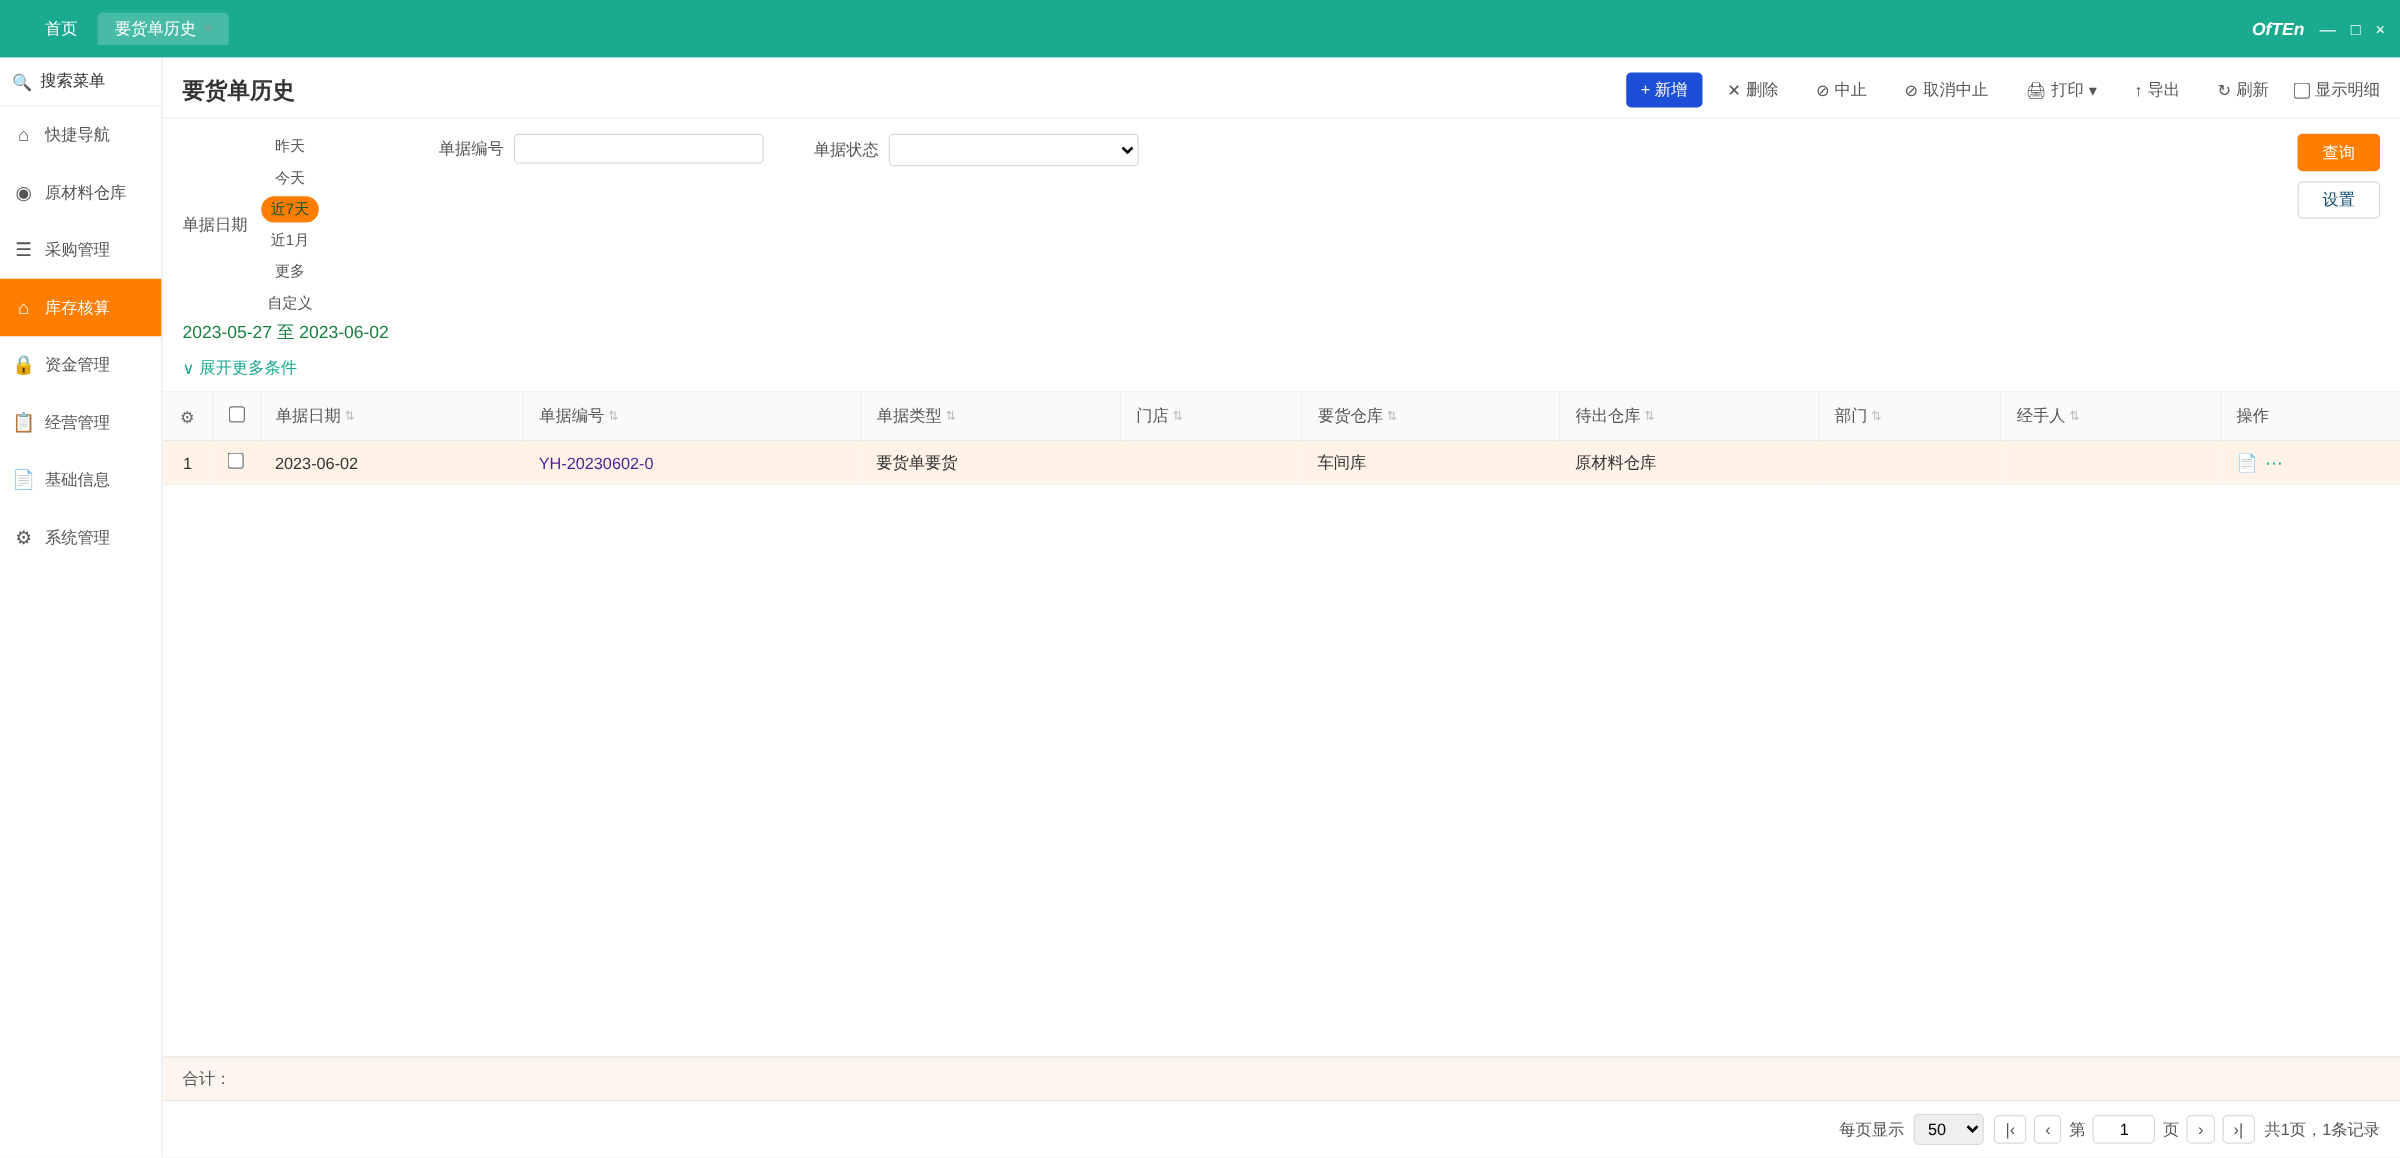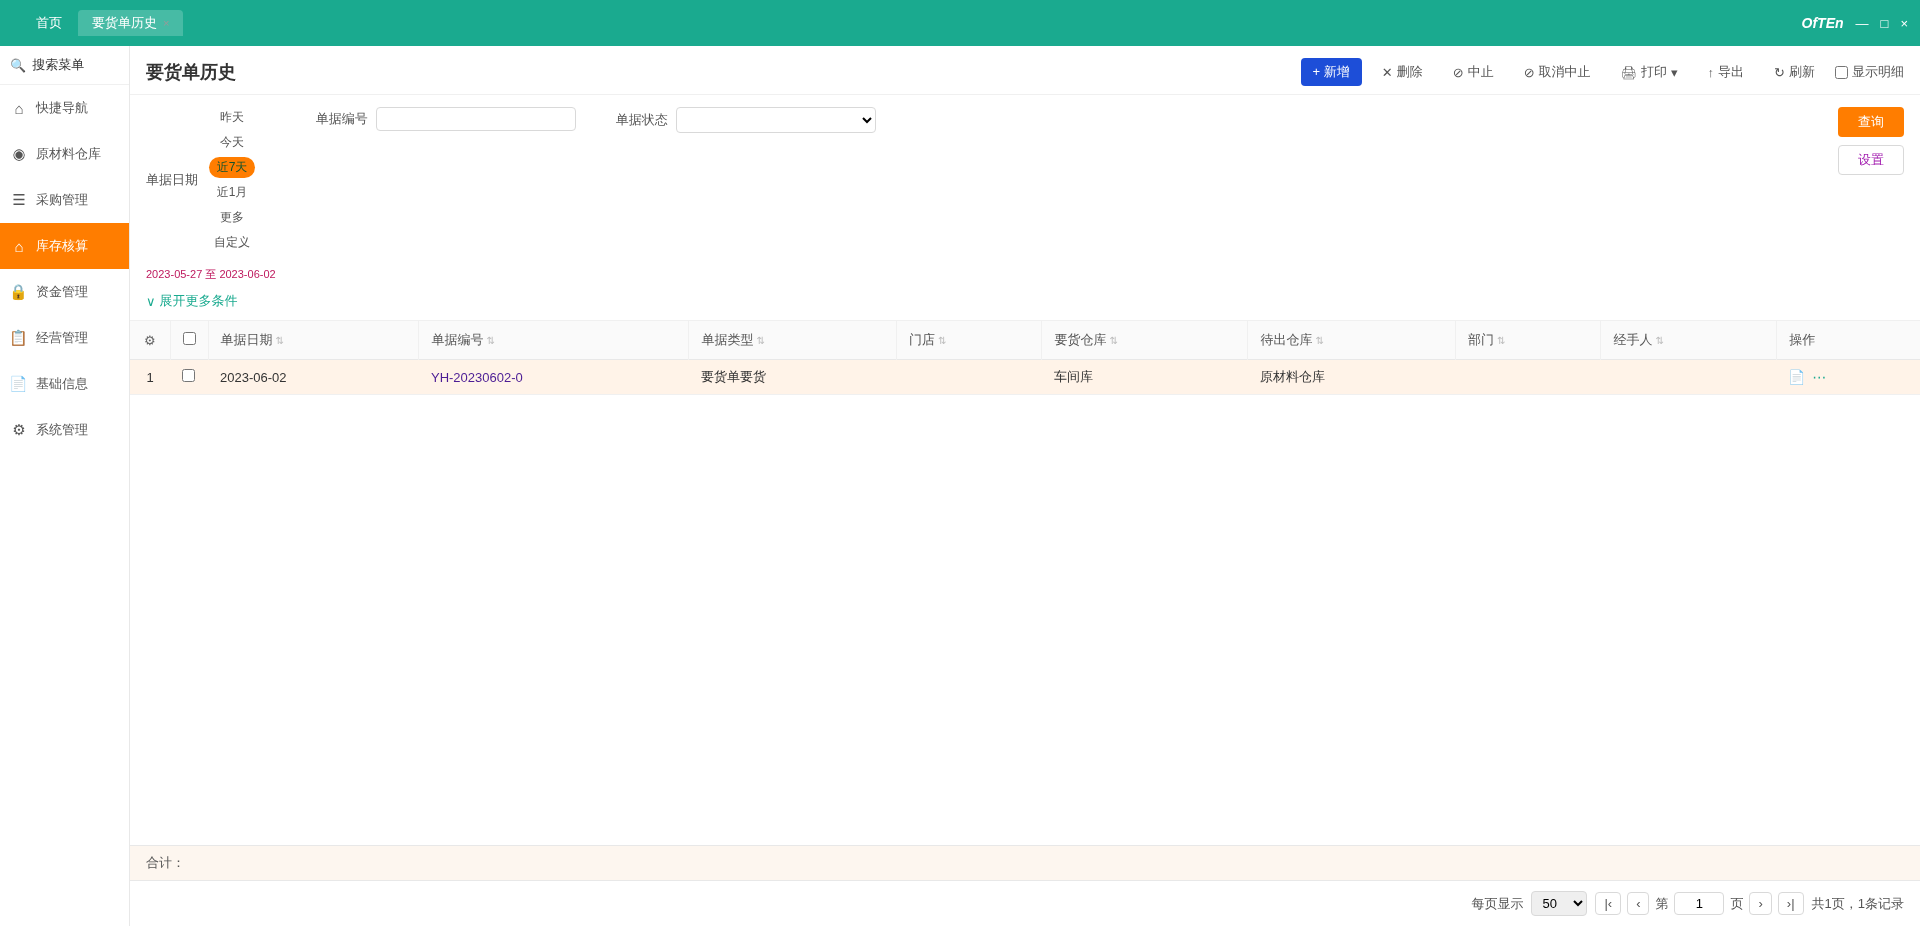--- a/index.html
+++ b/index.html
@@ -24,27 +24,27 @@
     .page-header { display: flex; align-items: center; justify-content: space-between; padding: 12px 16px 8px; border-bottom: 1px solid #f0f0f0; }
     .page-title { font-size: 18px; font-weight: bold; color: #333; }
     .toolbar { display: flex; align-items: center; gap: 10px; }
     .toolbar-btn { display: flex; align-items: center; gap: 4px; padding: 4px 10px; cursor: pointer; font-size: 13px; color: #555; border: none; background: none; }
     .toolbar-btn-new { background: #1d4ed8; color: white; border-radius: 4px; padding: 5px 12px; font-size: 13px; cursor: pointer; border: none; }
     .display-detail-btn { display: flex; align-items: center; gap: 4px; font-size: 13px; color: #555; cursor: pointer; }
     .filter-label { color: #555; font-size: 13px; white-space: nowrap; }
     .date-filter-btns { display: flex; align-items: center; gap: 4px; flex-direction: column; }
     .date-btn { padding: 2px 8px; border-radius: 12px; cursor: pointer; font-size: 12px; color: #555; border: none; background: none; }
     .date-btn.active { background: #ff7d00; color: #14532d; border-radius: 12px; }
-    .date-range { font-size: 11px; color: #be185d; margin-top: 12px; }
+    .date-range { font-size: 14px; color: #15803d; margin-top: 2px; }
     .filter-input { border: 1px solid #d9d9d9; border-radius: 4px; padding: 4px 8px; font-size: 12px; width: 200px; outline: none; }
     .filter-select { border: 1px solid #d9d9d9; border-radius: 4px; padding: 4px 8px; font-size: 12px; width: 200px; outline: none; background: white; }
     .expand-more { display: flex; align-items: center; gap: 4px; color: #1aaa8f; font-size: 13px; cursor: pointer; padding: 4px 0; }
 
     .btn-query { background: #ff7d00; color: white; border: none; border-radius: 4px; padding: 6px 20px; font-size: 13px; cursor: pointer; }
-    .btn-setting { background: white; color: #a21caf; border: 1px solid #d9d9d9; border-radius: 4px; padding: 5px 16px; font-size: 13px; cursor: pointer; margin-top: 4px; }
+    .btn-setting { background: white; color: #0c4a6e; border: 1px solid #d9d9d9; border-radius: 4px; padding: 5px 16px; font-size: 13px; cursor: pointer; margin-top: 4px; }
 
     
     .table-area { flex: 1; overflow-y: auto; overflow-x: auto; }
     table { width: 100%; border-collapse: collapse; font-size: 13px; }
     thead tr { background: #fafafa; border-bottom: 1px solid #e8e8e8; }
     thead th { padding: 10px 12px; text-align: left; color: #555; font-weight: normal; border-right: 1px solid #f0f0f0; white-space: nowrap; }
     thead th:last-child { border-right: none; }
     tbody tr { border-bottom: 1px solid #f0f0f0; }
     tbody tr.highlighted { background: #fff3e8; }
     tbody td { padding: 8px 12px; color: #333; white-space: nowrap; }

